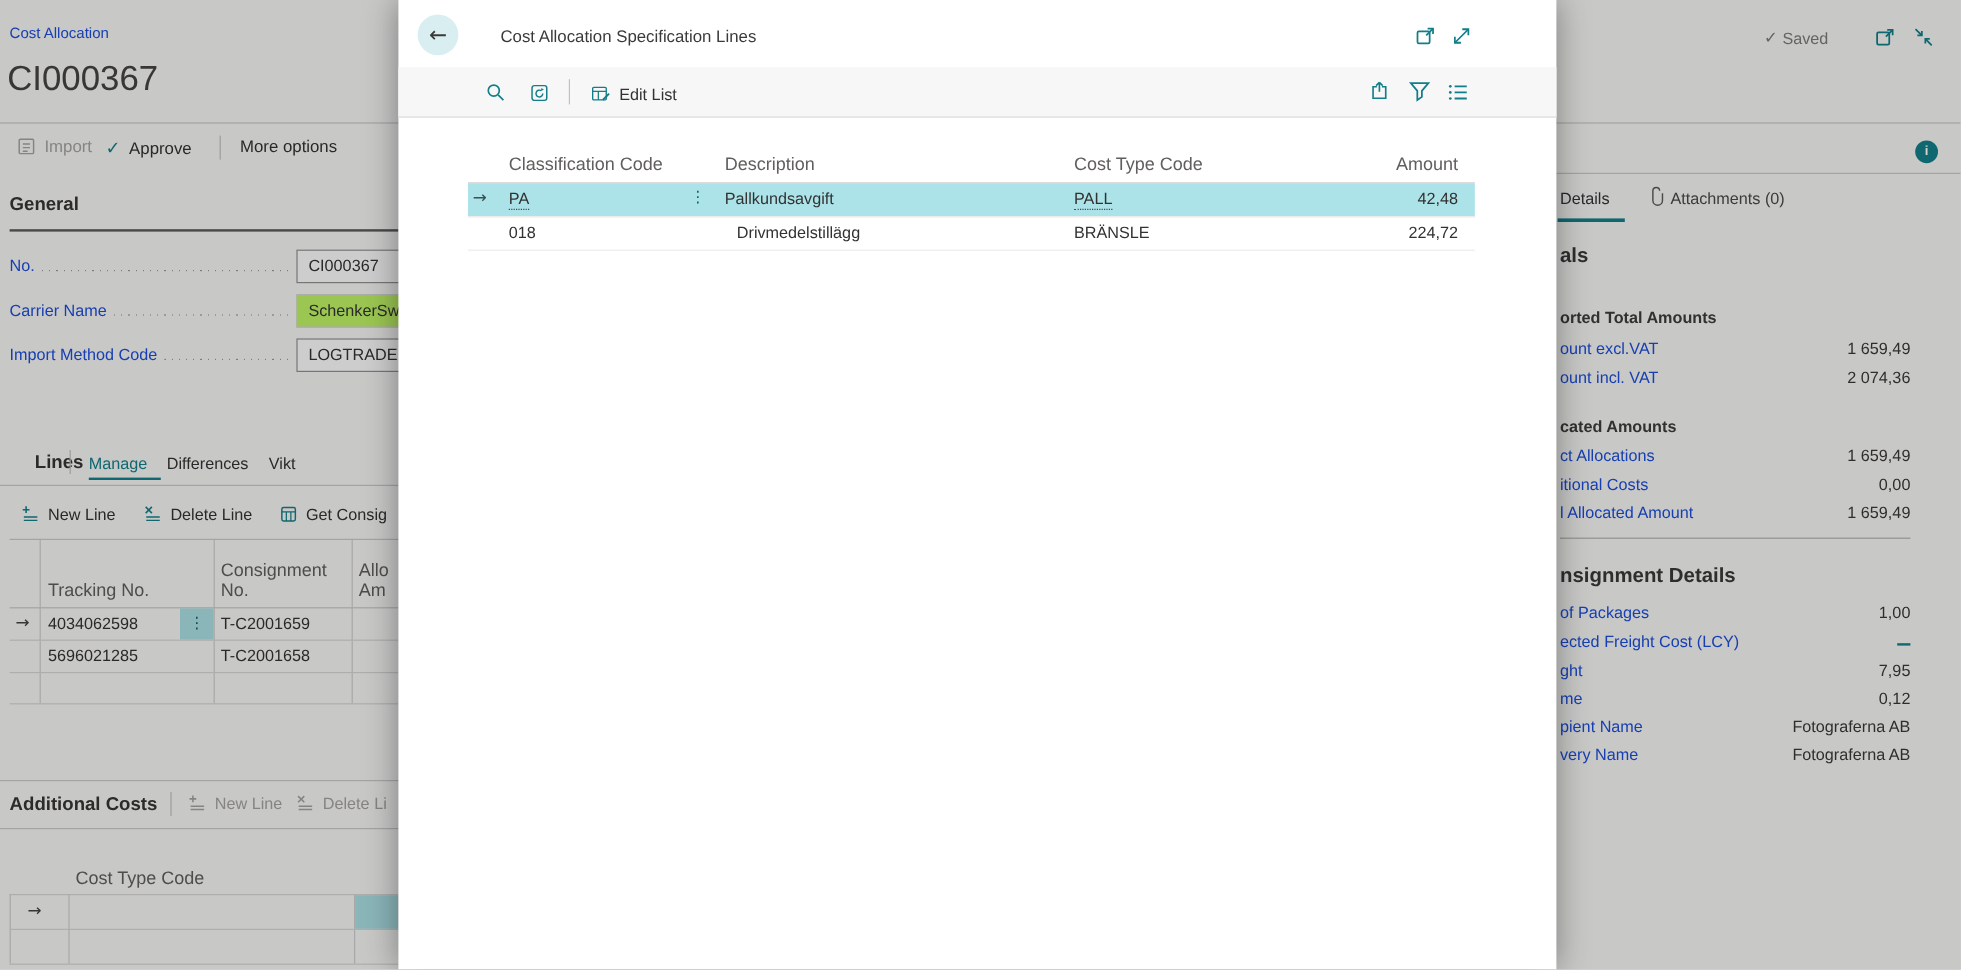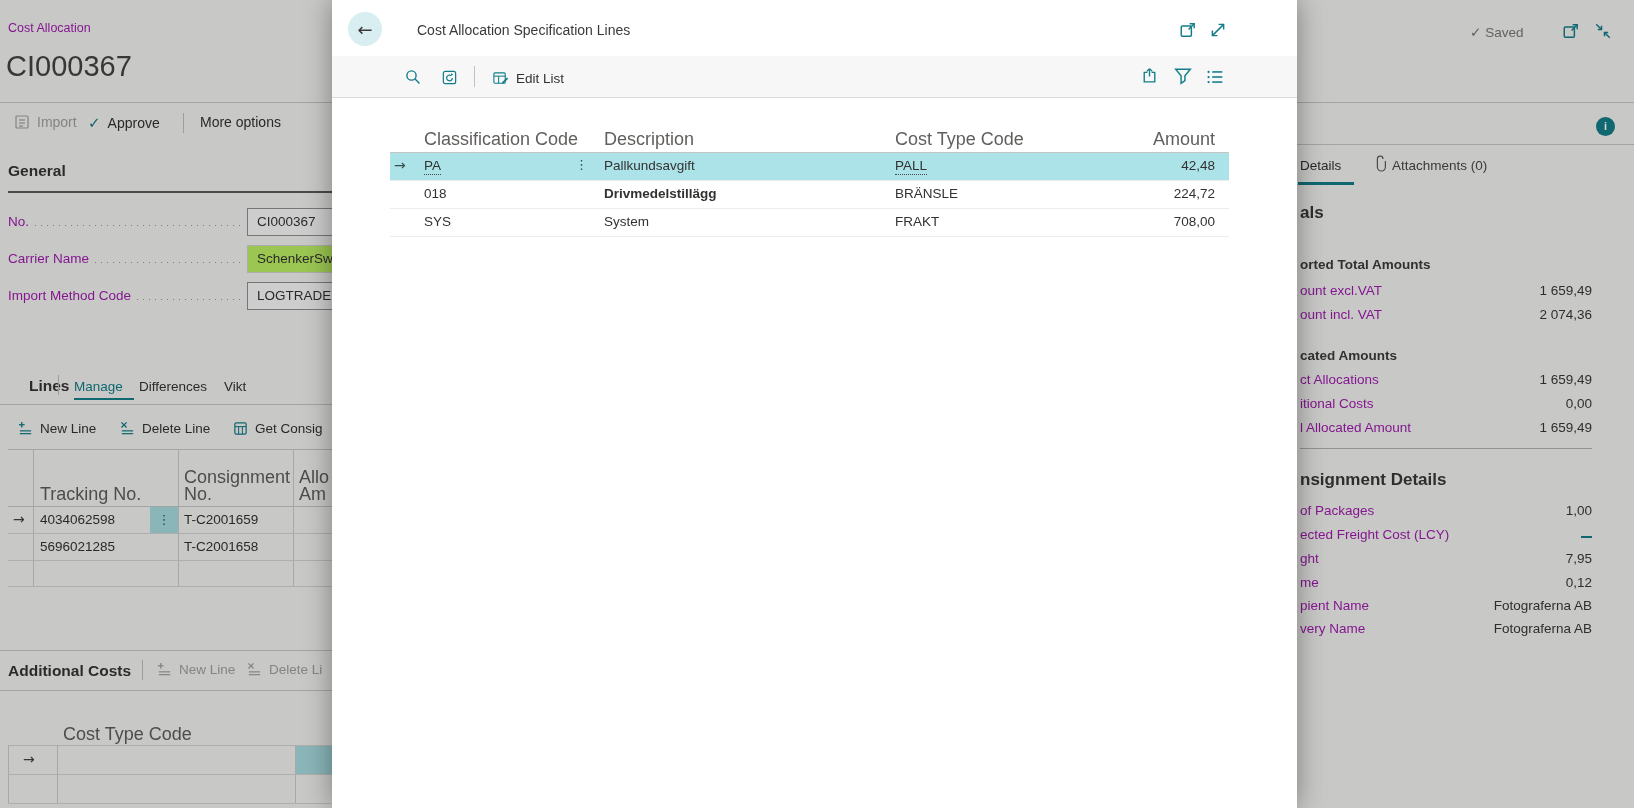--- a/index.html
+++ b/index.html
@@ -4,23 +4,23 @@
 <style>
   :root{ --accent:#137e89; --selection:#abe3e9; }
   *{ box-sizing:border-box; }
   body{ margin:0; background:#888; }
   .screen{ position:relative; width:1634px; height:808px; overflow:hidden;
            background:#f4f4f3; font-family:"Liberation Sans",sans-serif; cursor:default; }
   .x{ position:absolute; white-space:nowrap; }
   .hline{ position:absolute; height:1px; background:#c9c8c6; }
   .vline{ position:absolute; width:1px; background:#cfcecd; }
   .sep{ position:absolute; width:1px; background:#c2c1c0; }
-  .lbl{ font-size:13.5px; color:#a21caf; }
+  .lbl{ font-size:13.5px; color:#1d4ed8; }
   .val{ font-size:13.5px; color:#343332; }
-  .colh{ font-size:18px; color:#605f5d; }
+  .colh{ font-size:15px; color:#605f5d; }
   .sech{ font-size:15.5px; font-weight:bold; color:#363534; }
   .bigh{ font-size:17px; font-weight:bold; color:#3a3938; }
   .boldh{ font-size:13.5px; font-weight:bold; color:#3d3c3b; }
   .act{ font-size:14px; color:#333231; display:flex; align-items:center; gap:7px; }
   .act.disabled{ color:#a3a2a0; }
   .ic{ color:var(--accent); }
   .gic{ color:#a3a2a0; }
   .fieldbox{ position:absolute; height:28px; width:120px; font-size:13.5px; color:#333;
              line-height:26px; padding-left:9px; background:#fbfbfa; border:1px solid #919090; }
   .fieldbox.dis{ background:#bef264; border:1px solid #d4d3d2; }
@@ -373,24 +373,18 @@
     <div class="mrow sel" style="top:153px;">
       <span class="mcell glyph" style="left:4px; top:4px; font-size:14px; color:#39514f;">→</span>
       <span class="mcell" style="left:34px;"><span class="dotted">PA</span></span>
       <span class="mcell glyph" style="left:185px; top:4px; color:#0e5f68; font-size:13px;">⋮</span>
       <span class="mcell" style="left:214px;">Pallkundsavgift</span>
       <span class="mcell" style="left:505px;"><span class="dotted">PALL</span></span>
       <span class="mcell amt" style="left:642px;">42,48</span>
     </div>
     <div class="mrow" style="top:181px;">
       <span class="mcell" style="left:34px;">018</span>
-      <span class="mcell" style="left:214px;font-weight:bold;">Drivmedelstillägg</span>
+      <span class="mcell" style="left:224px;">Drivmedelstillägg</span>
       <span class="mcell" style="left:505px;">BRÄNSLE</span>
       <span class="mcell amt" style="left:642px;">224,72</span>
     </div>
-    <div class="mrow" style="top:209px;">
-      <span class="mcell" style="left:34px;">SYS</span>
-      <span class="mcell" style="left:214px;">System</span>
-      <span class="mcell" style="left:505px;">FRAKT</span>
-      <span class="mcell amt" style="left:642px;">708,00</span>
-    </div>
   </div>
 </div>
 
 </body></html>

